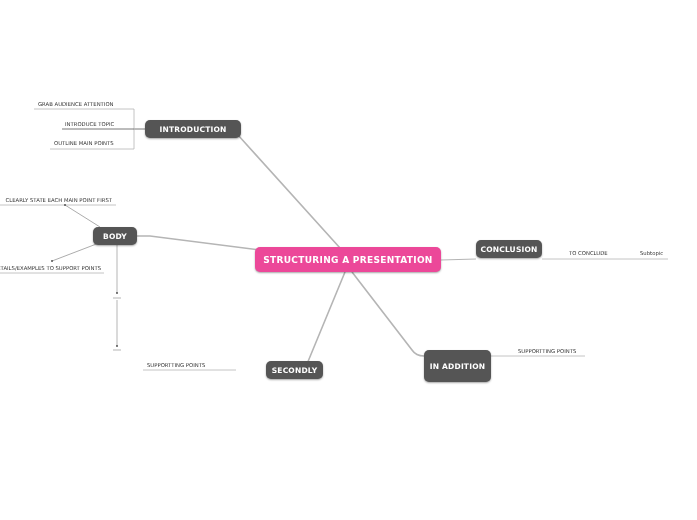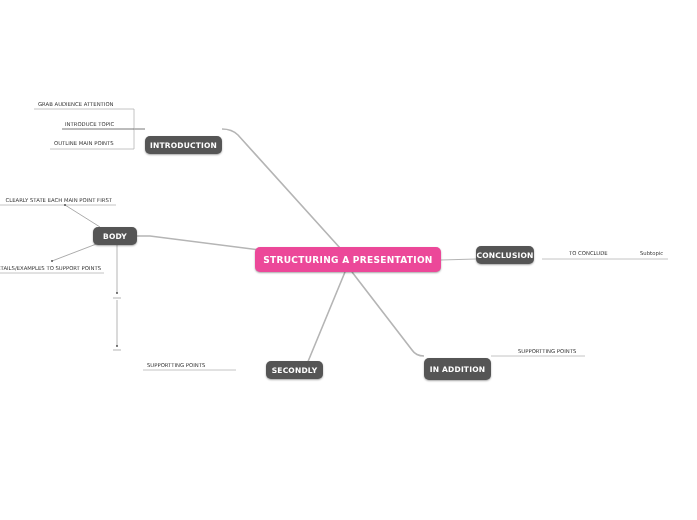--- a/index.html
+++ b/index.html
@@ -56,40 +56,40 @@
     <circle cx="52" cy="261" r="0.9"></circle>
     <circle cx="117" cy="293" r="0.9"></circle>
     <circle cx="117" cy="346" r="0.9"></circle>
   </g>
 </svg>
 
 <div class="node central" style="left:255px; top:247px; width:186px; height:25px;">
   <span>STRUCTURING A PRESENTATION</span>
 </div>
 
-<div class="node main" style="left:145px; top:120px; width:77px; height:18px;margin-top:16px;">
+<div class="node main" style="left:145px; top:120px; width:96px; height:18px;">
   <span>INTRODUCTION</span>
 </div>
 <span class="label" style="left:38px; top:101px;">GRAB AUDIENCE ATTENTION</span>
 <span class="label" style="left:65px; top:121px;">INTRODUCE TOPIC</span>
 <span class="label" style="left:54px; top:140px;">OUTLINE MAIN POINTS</span>
 
 <div class="node main" style="left:93px; top:227px; width:44px; height:18px;text-align:right;">
   <span>BODY</span>
 </div>
 <span class="label" style="right:585px; top:197px;">CLEARLY STATE EACH MAIN POINT FIRST</span>
 <span class="label" style="right:596px; top:265px;">DETAILS/EXAMPLES TO SUPPORT POINTS</span>
 
-<div class="node main" style="left:476px; top:246px; width:58px; height:18px;">
+<div class="node main" style="left:476px; top:240px; width:66px; height:18px;">
   <span>CONCLUSION</span>
 </div>
 <span class="label" style="left:569px; top:250px;">TO CONCLUDE</span>
 <span class="label" style="left:640px; top:250px;">Subtopic</span>
 
-<div class="node main" style="left:424px; top:358px; width:67px; height:22px;">
+<div class="node main" style="left:424px; top:350px; width:67px; height:32px;">
   <span>IN ADDITION</span>
 </div>
 <span class="label" style="left:518px; top:348px;">SUPPORTTING POINTS</span>
 
 <div class="node main" style="left:236px; top:361px; width:57px; height:18px;margin-left:30px;">
   <span>SECONDLY</span>
 </div>
 <span class="label" style="left:147px; top:362px;">SUPPORTTING POINTS</span>
 
 </body></html>

